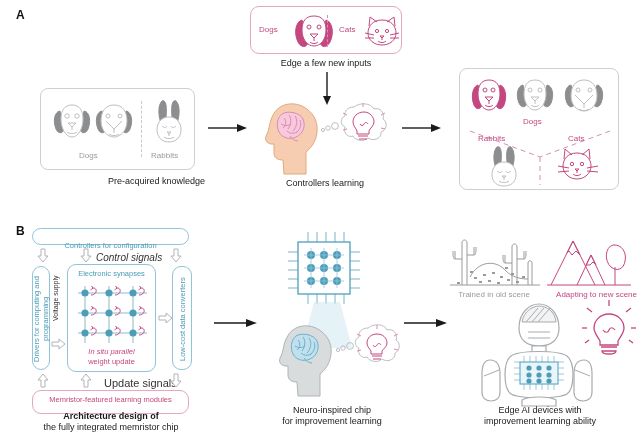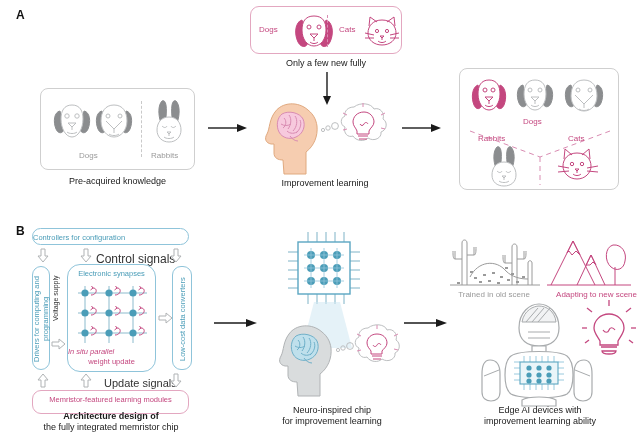--- a/index.html
+++ b/index.html
@@ -46,21 +46,21 @@
 
     <svg class="abs" style="left:112px;top:7px;" width="38" height="36" viewBox="0 0 38 36">
       <path d="M6 12 L7 3 L14 8 M32 12 L31 3 L24 8" fill="none" stroke="#c4477f" stroke-width="1"></path>
       <path d="M19 6 C10 6 5 12 5 19 C5 26 11 31 19 31 C27 31 33 26 33 19 C33 12 28 6 19 6Z" fill="none" stroke="#c4477f" stroke-width="1"></path>
       <circle cx="14" cy="17" r="1.6" fill="none" stroke="#c4477f" stroke-width="1"></circle>
       <circle cx="24" cy="17" r="1.6" fill="none" stroke="#c4477f" stroke-width="1"></circle>
       <path d="M17 22 L21 22 L19 24 Z M19 24 L19 26 M15 27 C17 29 21 29 23 27" fill="none" stroke="#c4477f" stroke-width="1"></path>
       <path d="M2 19 L11 21 M2 24 L11 24 M36 19 L27 21 M36 24 L27 24" fill="none" stroke="#c4477f" stroke-width="1"></path>
     </svg>
   </div>
-  <div class="cap" style="left:250px;top:58px;width:152px;">Only a few new fully</div>
+  <div class="cap" style="left:250px;top:58px;width:152px;">Edge a few new inputs</div>
 
   <svg class="abs" style="left:320px;top:72px;" width="14" height="34" viewBox="0 0 14 34">
     <path d="M7 0 L7 25" stroke="#1a1a1a" stroke-width="1.4" fill="none"></path>
     <path d="M7 33 L3 24 L11 24 Z" fill="#1a1a1a"></path>
   </svg>
 
   <div class="box" style="left:40px;top:88px;width:155px;height:82px;">
     <svg class="abs" style="left:10px;top:10px;" width="42" height="46" viewBox="0 0 42 46">
       <path d="M9 12 C3 13 2 23 5 30 C7 35 12 35 13 30 Z" fill="#8b8d8f" stroke="#8b8d8f" stroke-width="1"></path>
       <path d="M33 12 C39 13 40 23 37 30 C35 35 30 35 29 30 Z" fill="#8b8d8f" stroke="#8b8d8f" stroke-width="1"></path>
@@ -82,21 +82,21 @@
     <svg class="abs" style="left:108px;top:8px;" width="40" height="50" viewBox="0 0 40 50">
       <path d="M12 26 C9 18 9 8 13 4 C17 2 18 10 17 20 Z" fill="#8b8d8f" stroke="#8b8d8f" stroke-width="1"></path>
       <path d="M28 26 C31 18 31 8 27 4 C23 2 22 10 23 20 Z" fill="#8b8d8f" stroke="#8b8d8f" stroke-width="1"></path>
       <path d="M20 20 C12 20 8 26 8 33 C8 40 13 45 20 45 C27 45 32 40 32 33 C32 26 28 20 20 20Z" fill="#fff" stroke="#bdbfc1" stroke-width="1"></path>
       <path d="M13 29 C15 31 17 31 18 29 M22 29 C23 31 25 31 27 29" fill="none" stroke="#bdbfc1" stroke-width="1"></path>
       <path d="M18 35 L22 35 L20 37 Z M20 37 L20 39 M15 40 C17 42 23 42 25 40" fill="none" stroke="#bdbfc1" stroke-width="1"></path>
     </svg>
     <div class="lbl lbl-grey" style="left:38px;top:62px;">Dogs</div>
     <div class="lbl lbl-grey" style="left:110px;top:62px;">Rabbits</div>
   </div>
-  <div class="cap" style="left:30px;top:176px;width:175px;">Pre-acquired knowledge</div>
+  <div class="cap" style="left:30px;top:176px;width:175px;text-align:right;">Pre-acquired knowledge</div>
 
   <svg class="abs" style="left:208px;top:121px;" width="40" height="14" viewBox="0 0 40 14">
     <path d="M0 7 L30 7" stroke="#1a1a1a" stroke-width="1.4" fill="none"></path>
     <path d="M39 7 L29 3 L29 11 Z" fill="#1a1a1a"></path>
   </svg>
 
   <svg class="abs" style="left:262px;top:100px;" width="62" height="78" viewBox="0 0 62 78">
     <path d="M46 10 C36 1 20 2 13 12 C7 20 8 28 5 34 C2 39 4 43 9 44 L12 44 L12 53 C12 58 16 60 21 60 L22 74 L44 74 L44 52 C52 46 56 36 55 26 C54 19 51 14 46 10 Z" fill="#f6cdb0" stroke="#e0a97f" stroke-width="1"></path>
     <path d="M20 14 C15 18 14 26 17 32 C20 38 28 40 34 37 C41 34 44 26 41 19 C38 13 27 10 20 14 Z" fill="#f7c9dd" stroke="#d98cb2" stroke-width="1"></path>
     <path d="M22 18 C25 21 24 26 21 28 M27 15 C30 19 29 25 26 29 M33 16 C36 20 35 27 31 31 M38 20 C40 24 38 30 34 33 M19 24 C22 26 26 26 29 24 M25 31 C28 34 33 34 36 31 M28 36 C30 39 33 41 36 41" fill="none" stroke="#d98cb2" stroke-width="1"></path>
@@ -108,21 +108,21 @@
     <circle cx="15" cy="6" r="3.4" fill="none" stroke="#bdbfc1" stroke-width="1"></circle>
   </svg>
 
   <svg class="abs" style="left:338px;top:97px;" width="54" height="58" viewBox="0 0 54 58">
     <path d="M16 10 C10 10 6 14 7 19 C2 21 2 28 7 30 C5 36 10 41 15 39 C18 44 26 45 30 41 C36 45 44 41 43 35 C49 33 50 25 45 22 C47 16 42 10 36 12 C33 6 22 5 16 10 Z" fill="none" stroke="#bdbfc1" stroke-width="1"></path>
     <path d="M26 15 C19 15 15 20 15 25 C15 29 18 31 19 34 L19 37 L31 37 L31 34 C32 31 36 29 36 25 C36 20 32 15 26 15 Z" fill="none" stroke="#c4477f" stroke-width="1"></path>
     <path d="M20 39 L30 39 M21 42 L29 42" stroke="#c4477f" stroke-width="1" fill="none"></path>
     <path d="M22 27 C23 29 25 29 26 27 C27 25 29 25 30 27" fill="none" stroke="#c4477f" stroke-width="1"></path>
     <path d="M9 18 L5 16 M9 32 L5 33 M43 18 L47 16 M43 31 L47 32 M25 10 L25 6" stroke="#d98cb2" stroke-width="1" fill="none"></path>
   </svg>
-  <div class="cap" style="left:250px;top:178px;width:150px;">Improvement learning</div>
+  <div class="cap" style="left:250px;top:178px;width:150px;">Controllers learning</div>
 
   <svg class="abs" style="left:402px;top:121px;" width="40" height="14" viewBox="0 0 40 14">
     <path d="M0 7 L30 7" stroke="#1a1a1a" stroke-width="1.4" fill="none"></path>
     <path d="M39 7 L29 3 L29 11 Z" fill="#1a1a1a"></path>
   </svg>
 
   <div class="box" style="left:459px;top:68px;width:160px;height:122px;">
     <svg class="abs" style="left:8px;top:6px;" width="42" height="44" viewBox="0 0 42 44">
       <path d="M10 10 C4 12 3 23 6 30 C8 35 13 35 14 29 Z" fill="#c4477f" stroke="#c4477f" stroke-width="1"></path>
       <path d="M32 10 C38 12 39 23 36 30 C34 35 29 35 28 29 Z" fill="#c4477f" stroke="#c4477f" stroke-width="1"></path>
@@ -169,44 +169,44 @@
       <circle cx="16" cy="19" r="1.7" fill="none" stroke="#c4477f" stroke-width="1"></circle>
       <circle cx="26" cy="19" r="1.7" fill="none" stroke="#c4477f" stroke-width="1"></circle>
       <path d="M19 24 L23 24 L21 26 Z M21 26 L21 28 M17 29 C19 31 23 31 25 29" fill="none" stroke="#c4477f" stroke-width="1"></path>
       <path d="M2 21 L13 23 M2 27 L13 26 M42 21 L31 23 M42 27 L31 26" fill="none" stroke="#c4477f" stroke-width="1"></path>
     </svg>
   </div>
 
   <div class="panel-letter" style="left:16px;top:224px;">B</div>
 
   <div class="bluebox" style="left:32px;top:228px;width:157px;height:17px;">
-    <div class="lbl lbl-blue" style="left:0;top:4px;width:100%;text-align:left;font-size:7.5px;">Controllers for configuration</div>
+    <div class="lbl lbl-blue" style="left:0;top:12px;width:100%;text-align:center;font-size:7.5px;">Controllers for configuration</div>
   </div>
 
   <svg class="abs" style="left:37px;top:249px;" width="12" height="14" viewBox="0 0 12 14">
     <path d="M4 0 L8 0 L8 7 L11 7 L6 13 L1 7 L4 7 Z" fill="#fff" stroke="#b0b3b5" stroke-width="1"></path>
   </svg>
   <svg class="abs" style="left:80px;top:249px;" width="12" height="14" viewBox="0 0 12 14">
     <path d="M4 0 L8 0 L8 7 L11 7 L6 13 L1 7 L4 7 Z" fill="#fff" stroke="#b0b3b5" stroke-width="1"></path>
   </svg>
-  <div class="lbl" style="left:96px;top:252px;font-size:12px;color:#333;">Control signals</div>
+  <div class="lbl" style="left:96px;top:252px;font-size:10px;color:#333;font-style:italic;">Control signals</div>
   <svg class="abs" style="left:170px;top:249px;" width="12" height="14" viewBox="0 0 12 14">
     <path d="M4 0 L8 0 L8 7 L11 7 L6 13 L1 7 L4 7 Z" fill="#fff" stroke="#b0b3b5" stroke-width="1"></path>
   </svg>
 
   <div class="bluebox" style="left:32px;top:266px;width:18px;height:104px;">
     <div class="vlbl" style="left:0;top:0;width:18px;height:104px;display:flex;align-items:center;justify-content:center;">Drivers for computing and programming</div>
   </div>
 
   <div class="vlbl" style="left:52px;top:268px;width:12px;height:60px;font-size:7px;color:#333;">Voltage supply</div>
   <svg class="abs" style="left:52px;top:338px;" width="14" height="12" viewBox="0 0 14 12">
     <path d="M0 4 L7 4 L7 1 L13 6 L7 11 L7 8 L0 8 Z" fill="#fff" stroke="#b0b3b5" stroke-width="1"></path>
   </svg>
 
-  <div class="bluebox" style="left:67px;top:264px;width:89px;height:108px;border-radius:13px;">
+  <div class="bluebox" style="left:67px;top:264px;width:89px;height:108px;">
     <div class="lbl lbl-blue" style="left:0;top:4px;width:100%;text-align:center;font-size:7.5px;">Electronic synapses</div>
     <svg class="abs" style="left:5px;top:18px;" width="79" height="62" viewBox="0 0 79 62">
       <g stroke="#7fb3c7" stroke-width="0.9" fill="none">
         <path d="M5 10 L74 10"></path>
           <path d="M5 30 L74 30"></path>
           <path d="M5 50 L74 50"></path>
         <path d="M12 3 L12 60"></path>
           <path d="M36 3 L36 60"></path>
           <path d="M60 3 L60 60"></path>
       </g>
@@ -235,21 +235,21 @@
         <path d="M66 32 C72 32 73 25 68 25"></path>
           <path d="M68 25 l-1.5 -2 M68 25 l-2.5 2"></path>
         <path d="M18 52 C24 52 25 45 20 45"></path>
           <path d="M20 45 l-1.5 -2 M20 45 l-2.5 2"></path>
         <path d="M42 52 C48 52 49 45 44 45"></path>
           <path d="M44 45 l-1.5 -2 M44 45 l-2.5 2"></path>
         <path d="M66 52 C72 52 73 45 68 45"></path>
           <path d="M68 45 l-1.5 -2 M68 45 l-2.5 2"></path>
       </g>
     </svg>
-    <div class="lbl lbl-pink" style="left:0;top:82px;width:100%;text-align:left;font-size:7.5px;font-style:italic;">In situ parallel</div>
+    <div class="lbl lbl-pink" style="left:0;top:82px;width:100%;text-align:center;font-size:7.5px;font-style:italic;">In situ parallel</div>
     <div class="lbl lbl-pink" style="left:0;top:92px;width:100%;text-align:center;font-size:7.5px;">weight update</div>
   </div>
 
   <svg class="abs" style="left:159px;top:312px;" width="14" height="12" viewBox="0 0 14 12">
     <path d="M0 4 L7 4 L7 1 L13 6 L7 11 L7 8 L0 8 Z" fill="#fff" stroke="#b0b3b5" stroke-width="1"></path>
   </svg>
 
   <div class="bluebox" style="left:172px;top:266px;width:20px;height:104px;">
     <div class="vlbl" style="left:0;top:0;width:20px;height:104px;display:flex;align-items:center;justify-content:center;">Low-cost data converters</div>
   </div>

